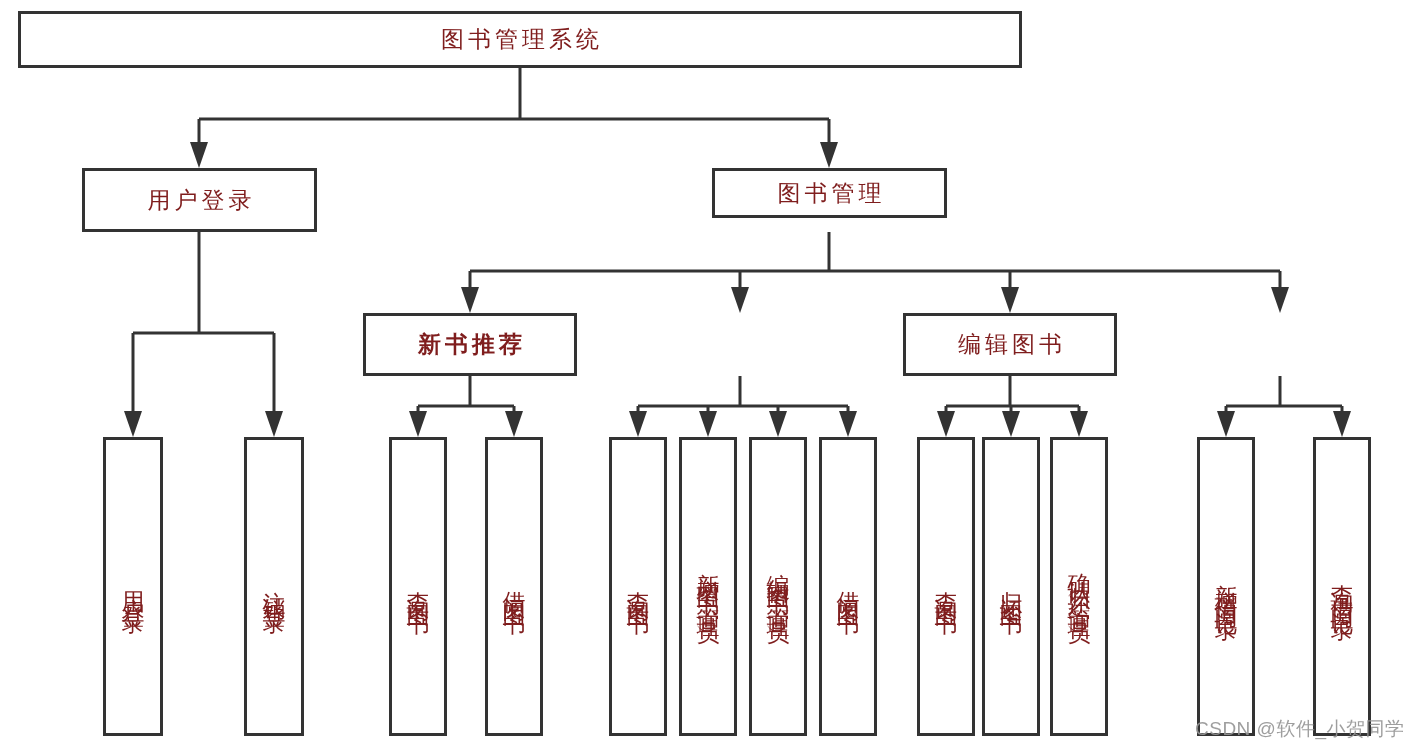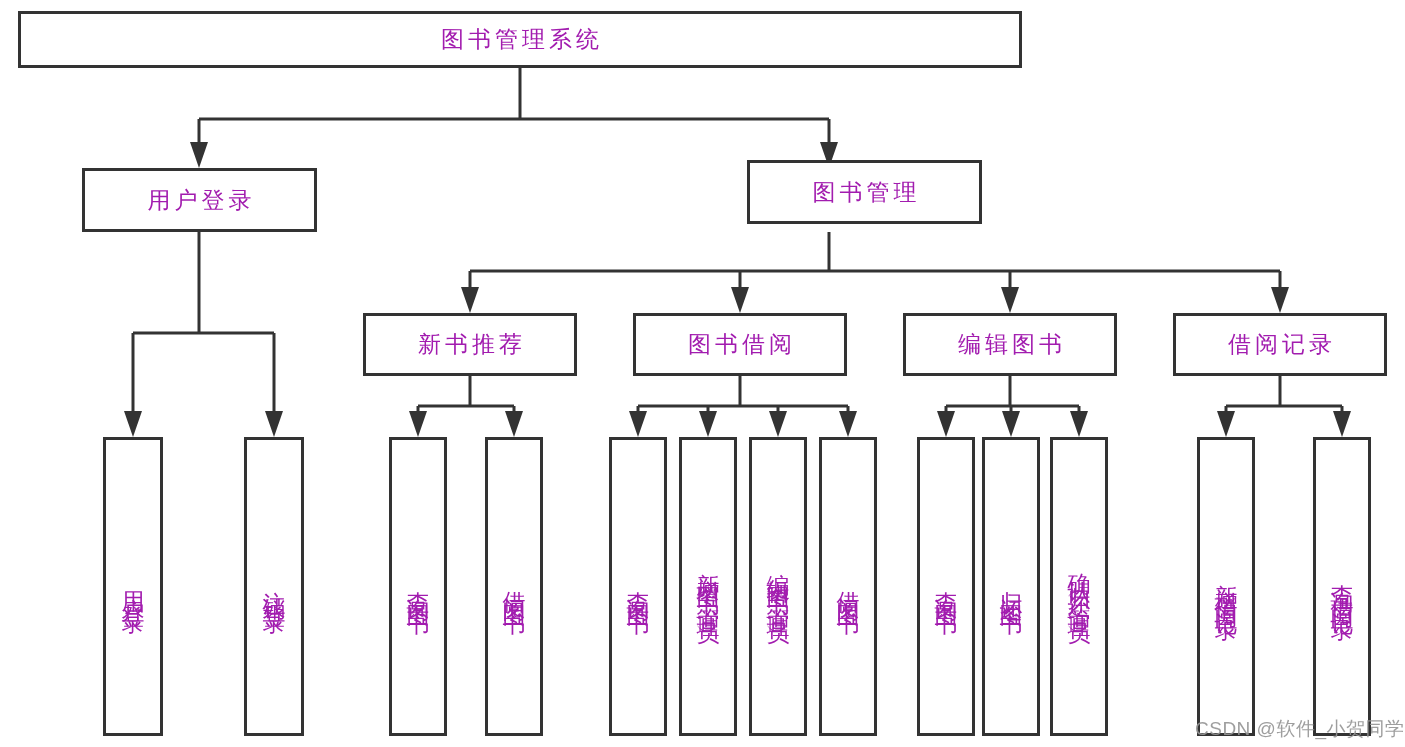--- a/index.html
+++ b/index.html
@@ -17,21 +17,21 @@
     width: 1405px; height: 747px;
   }
   .node, .vnode {
     position: absolute;
     box-sizing: border-box;
     background: #ffffff;
     border: 3px solid #333333;
     display: flex;
     align-items: center;
     justify-content: center;
-    color: #a21caf;
+    color: #7f1d1d;
     white-space: nowrap;
   }
   .node {
     font-size: 23px;
     letter-spacing: 4px;
     text-indent: 4px;
   }
   .vnode {
     font-size: 23px;
     writing-mode: vertical-rl;
@@ -107,26 +107,24 @@
       <polygon points="1070,411 1088,411 1079,437" fill="#333333"></polygon>
       <line x1="1226" y1="406" x2="1226" y2="413" stroke="#333333" stroke-width="3"></line>
       <polygon points="1217,411 1235,411 1226,437" fill="#333333"></polygon>
       <line x1="1342" y1="406" x2="1342" y2="413" stroke="#333333" stroke-width="3"></line>
       <polygon points="1333,411 1351,411 1342,437" fill="#333333"></polygon>
     </svg>
 
   <div class="node" style="left:18px; top:11px; width:1004px; height:57px;">图书管理系统</div>
 
   <div class="node" style="left:82px; top:168px; width:235px; height:64px;">用户登录</div>
-  <div class="node" style="left:712px; top:160px; width:235px; height:64px;margin-left:35px;">图书管理</div>
+  <div class="node" style="left:712px; top:168px; width:235px; height:50px;">图书管理</div>
 
-  <div class="node" style="left:363px; top:313px; width:214px; height:63px;">新书推荐</div>
-  <div class="node" style="left:633px; top:313px; width:214px; height:63px;">图书借阅</div>
+  <div class="node" style="left:363px; top:313px; width:214px; height:63px;font-weight:bold;">新书推荐</div>
   <div class="node" style="left:903px; top:313px; width:214px; height:63px;">编辑图书</div>
-  <div class="node" style="left:1173px; top:313px; width:214px; height:63px;">借阅记录</div>
 
   <div class="vnode" style="left:103px; top:437px; width:60px; height:299px;">用户登录</div>
   <div class="vnode" style="left:244px; top:437px; width:60px; height:299px;">注销登录</div>
 
   <div class="vnode" style="left:389px; top:437px; width:58px; height:299px;">查询图书</div>
   <div class="vnode" style="left:485px; top:437px; width:58px; height:299px;">借阅图书</div>
 
   <div class="vnode" style="left:609px; top:437px; width:58px; height:299px;">查询图书</div>
   <div class="vnode" style="left:679px; top:437px; width:58px; height:299px;">新增图书（管理员）</div>
   <div class="vnode" style="left:749px; top:437px; width:58px; height:299px;">编辑图书（管理员）</div>

